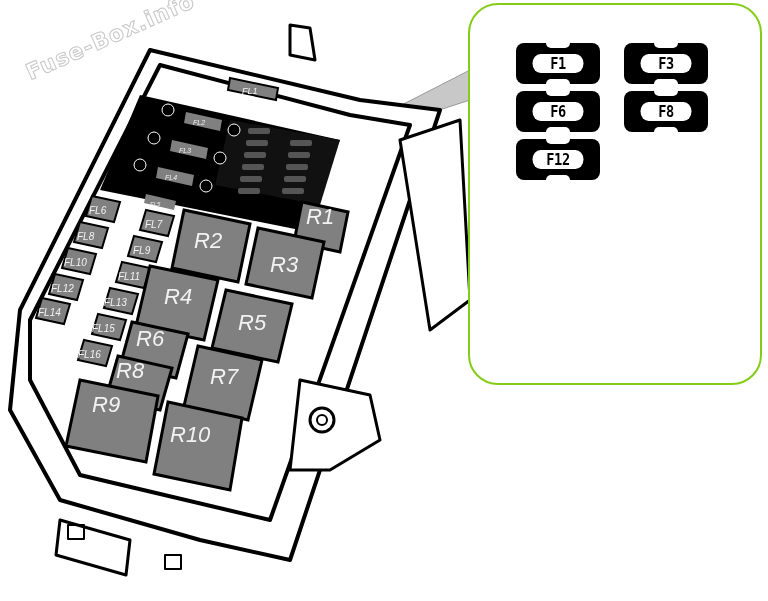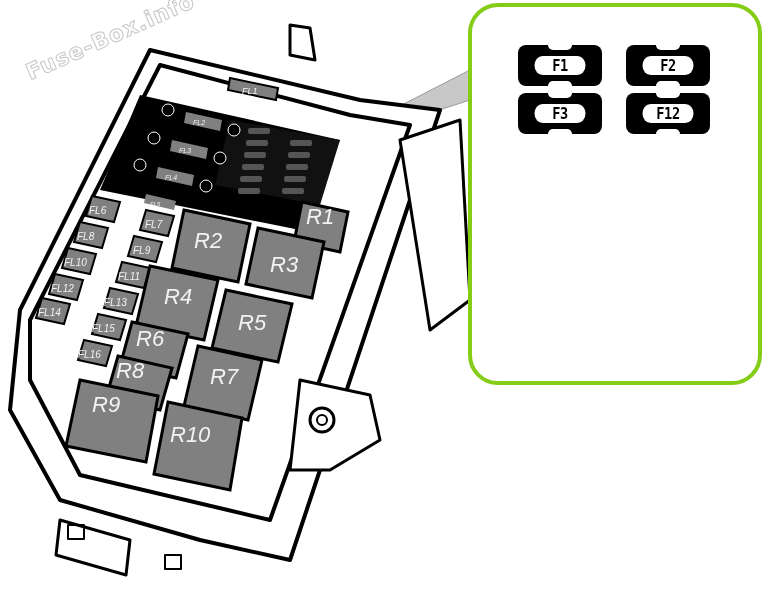--- a/index.html
+++ b/index.html
@@ -2,21 +2,21 @@
 <html><head>
 <meta charset="utf-8">
 <style>
   html,body{margin:0;padding:0;background:#fff;}
   body{width:768px;height:601px;position:relative;overflow:hidden;font-family:"Liberation Sans",sans-serif;}
   .stage{position:absolute;left:0;top:0;width:768px;height:601px;}
   .watermark{position:absolute;left:22px;top:62px;transform:rotate(-24deg);transform-origin:left top;
     font-family:"DejaVu Sans",sans-serif;font-size:22px;font-weight:bold;color:#fff;letter-spacing:1px;
     -webkit-text-stroke:1px #c9c9c9;text-shadow:0 0 1px #bbb;}
   .svg-lbl{font-family:"Liberation Sans",sans-serif;fill:#f2f2f2;font-style:italic;}
-  .inset{position:absolute;left:468px;top:3px;width:294px;height:382px;border:4px solid #84cc16;border-radius:30px;background:#fff;box-sizing:border-box;}
+  .inset{position:absolute;left:468px;top:3px;width:294px;height:382px;border:2px solid #84cc16;border-radius:30px;background:#fff;box-sizing:border-box;}
   .fgrid{position:absolute;left:46px;top:38px;display:grid;grid-template-columns:84px 84px;column-gap:24px;row-gap:7px;}
   .fuse{position:relative;width:84px;height:41px;}
   .fuse .body{position:absolute;left:0;top:0;width:84px;height:41px;background:#000;border-radius:8px;}
   .fuse .notch-t{position:absolute;left:30px;top:0;width:24px;height:5px;background:#fff;border-radius:0 0 6px 6px;}
   .fuse .notch-b{position:absolute;left:30px;bottom:0;width:24px;height:5px;background:#fff;border-radius:6px 6px 0 0;}
   .fuse .win{position:absolute;left:12px;top:11px;width:60px;height:19px;background:#fff;border-radius:10px;
     display:flex;align-items:center;justify-content:center;font-family:"DejaVu Sans Mono",monospace;font-weight:bold;font-size:16px;color:#000;letter-spacing:-0.5px;transform:scaleX(0.85);}
 </style>
 </head>
 <body>
@@ -138,27 +138,33 @@
       <div class="fuse">
           <div class="body"></div>
           <div class="notch-t"></div>
           <div class="notch-b"></div>
           <div class="win">F1</div>
         </div>
       <div class="fuse">
           <div class="body"></div>
           <div class="notch-t"></div>
           <div class="notch-b"></div>
-          <div class="win">F2</div>
+          <div class="win">F3</div>
         </div>
       <div class="fuse">
           <div class="body"></div>
           <div class="notch-t"></div>
           <div class="notch-b"></div>
-          <div class="win">F3</div>
+          <div class="win">F6</div>
+        </div>
+      <div class="fuse">
+          <div class="body"></div>
+          <div class="notch-t"></div>
+          <div class="notch-b"></div>
+          <div class="win">F8</div>
         </div>
       <div class="fuse">
           <div class="body"></div>
           <div class="notch-t"></div>
           <div class="notch-b"></div>
           <div class="win">F12</div>
         </div>
     </div>
   </div>
 </div>

